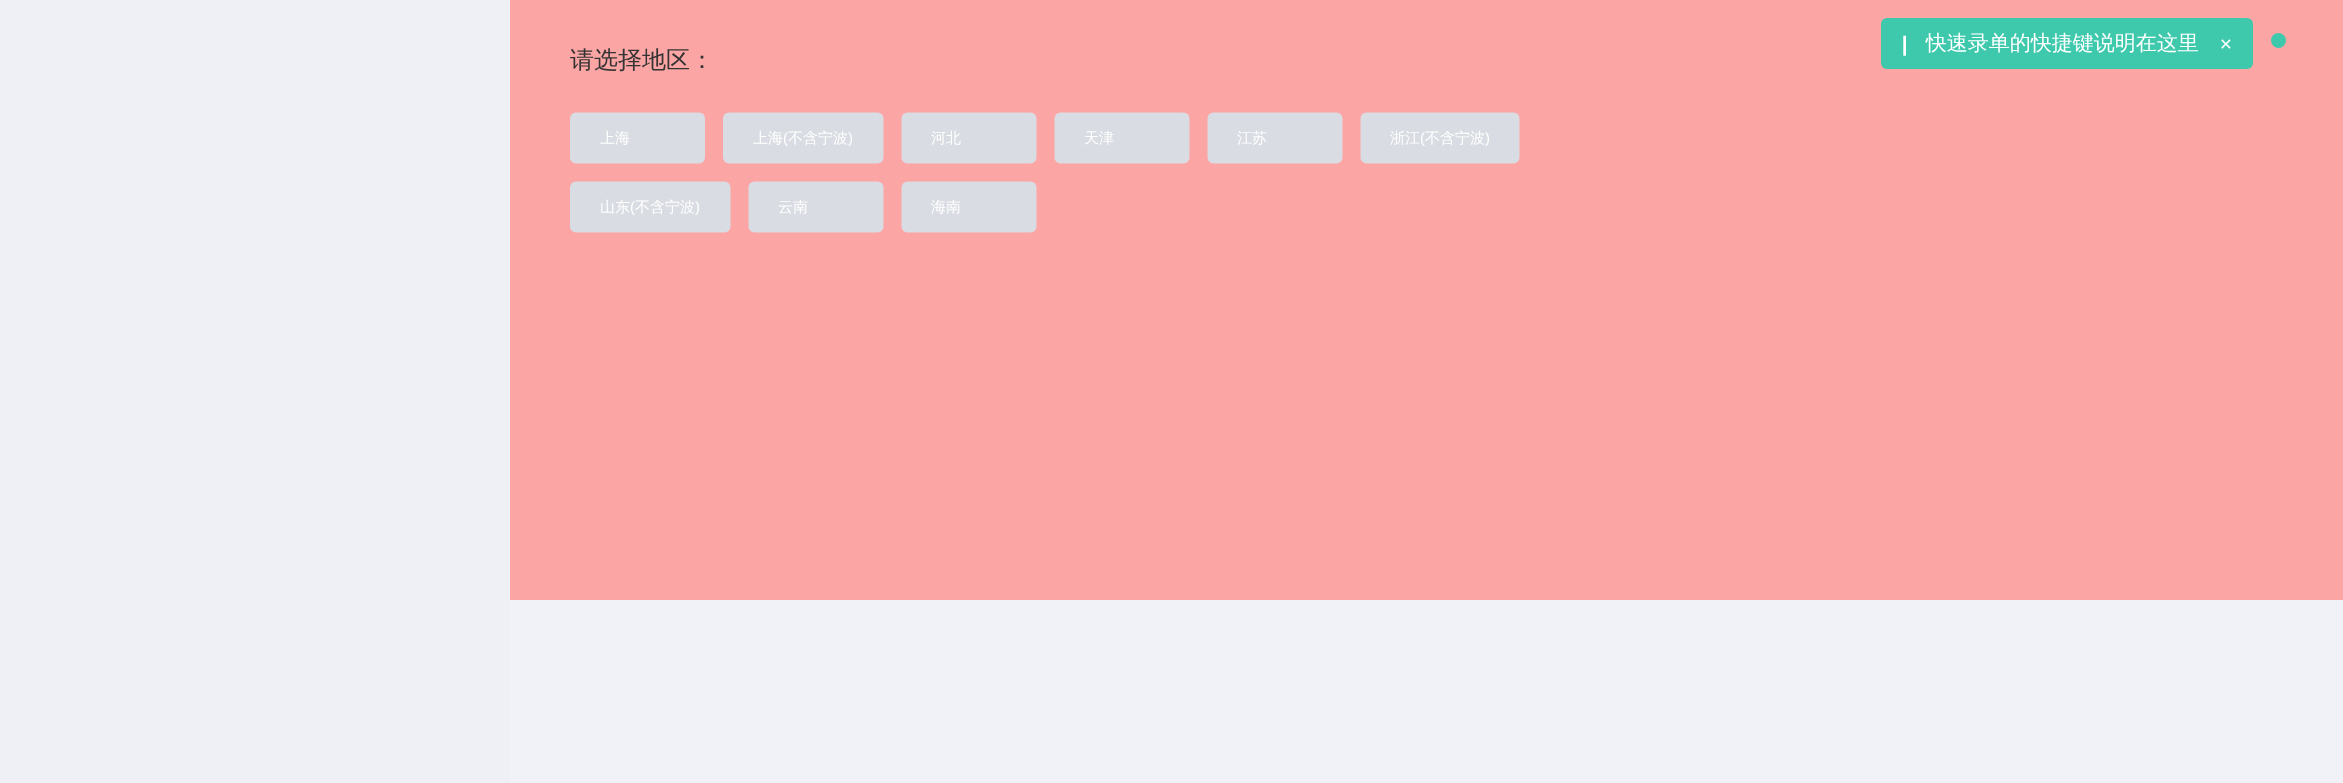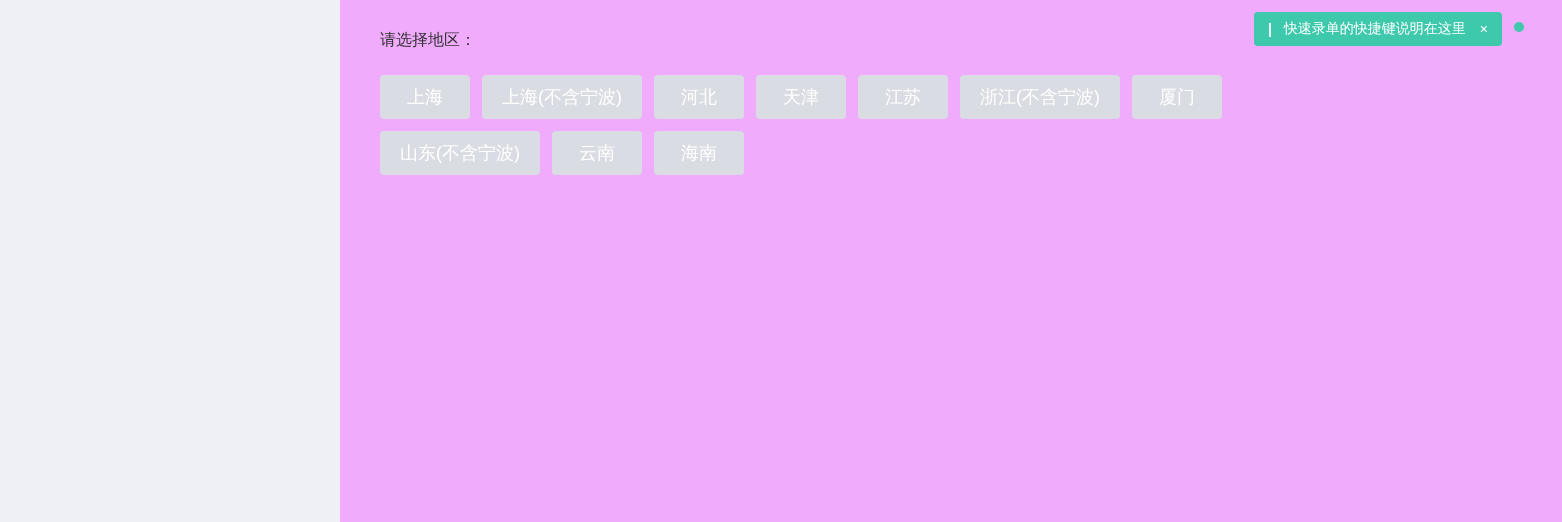--- a/index.html
+++ b/index.html
@@ -24,22 +24,22 @@
       width: 340px;
       height: 522px;
       background: #eef0f6;
     }
 
     .main-content {
       position: absolute;
       left: 340px;
       top: 0;
       width: 1222px;
-      height: 522px;
-      background: #f0abfc;
+      height: 400px;
+      background: #fca5a5;
       padding: 30px 40px;
     }
 
     .page-title {
       font-size: 16px;
       color: #333;
       font-weight: normal;
       margin-bottom: 24px;
     }
 
@@ -48,26 +48,26 @@
       flex-wrap: nowrap;
       gap: 12px;
       margin-bottom: 12px;
     }
 
     .region-btn {
       background: #d9dce2;
       border: none;
       border-radius: 4px;
       color: #fff;
-      font-size: 18px;
+      font-size: 10px;
       padding: 10px 20px;
       cursor: pointer;
       white-space: nowrap;
       min-width: 90px;
-      text-align: center;
+      text-align: left;
       font-family: 'Microsoft YaHei', SimHei, Arial, sans-serif;
     }
 
     
     .tooltip-banner {
       position: absolute;
       top: 12px;
       right: 60px;
       background: #3ec9ad;
       color: #fff;
@@ -115,21 +115,20 @@
 
   <div class="page-title">请选择地区：</div>
 
   <div class="region-buttons-row" id="row1-container">
   <button class="region-btn">上海</button>
       <button class="region-btn">上海(不含宁波)</button>
       <button class="region-btn">河北</button>
       <button class="region-btn">天津</button>
       <button class="region-btn">江苏</button>
       <button class="region-btn">浙江(不含宁波)</button>
-      <button class="region-btn">厦门</button>
     </div>
 
   <div class="region-buttons-row" id="row2-container">
   <button class="region-btn">山东(不含宁波)</button>
       <button class="region-btn">云南</button>
       <button class="region-btn">海南</button>
     </div>
 
 </div>
 

